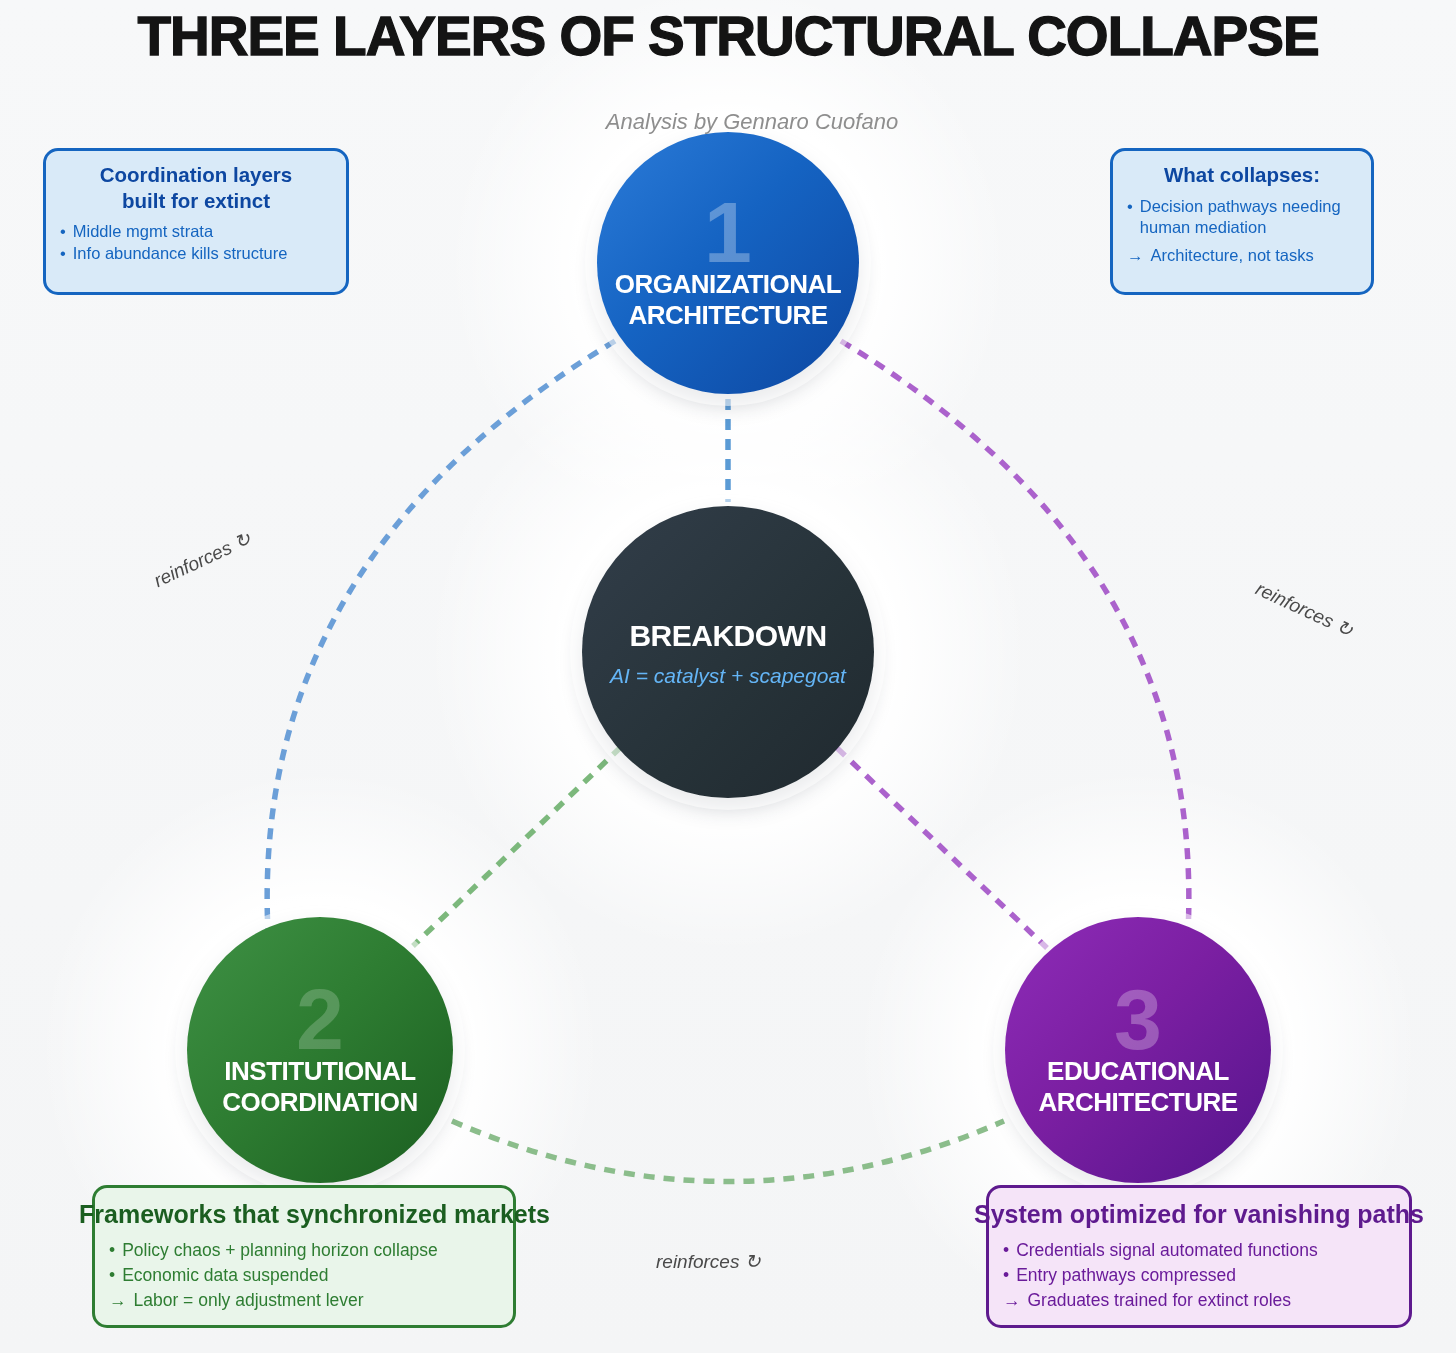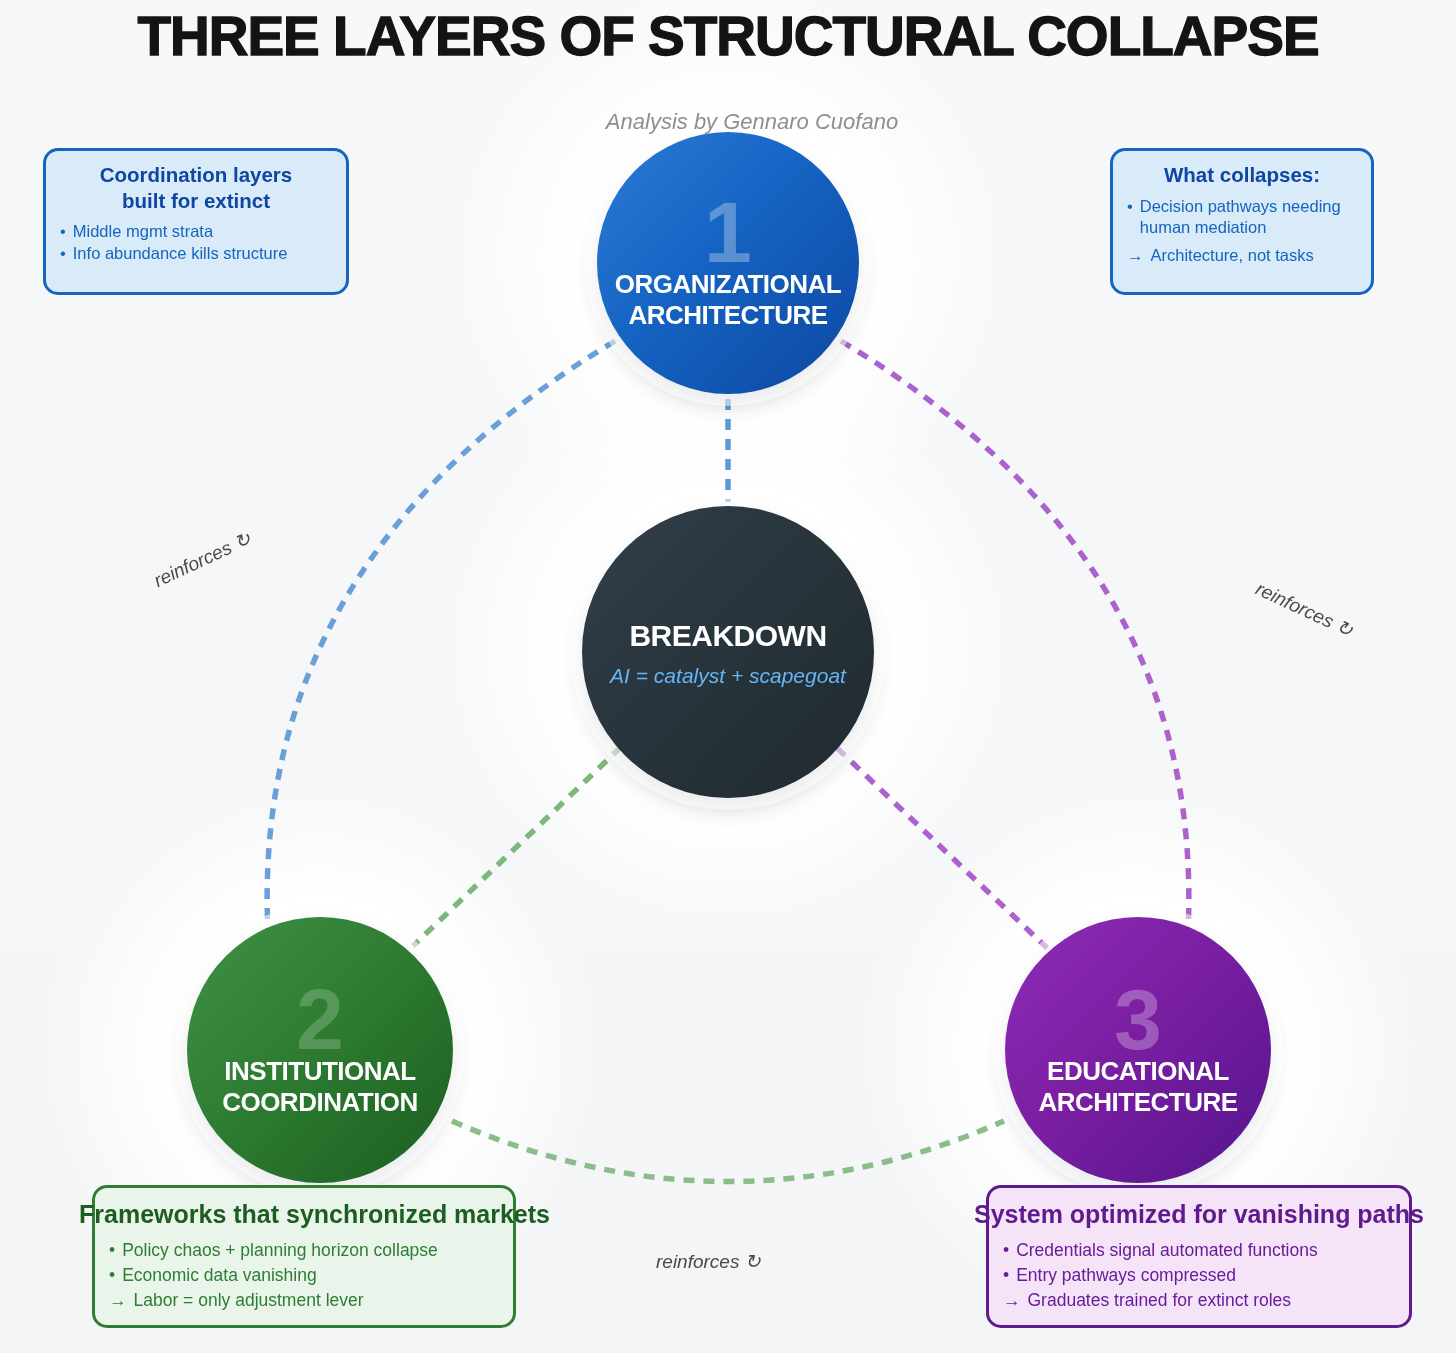--- a/index.html
+++ b/index.html
@@ -156,21 +156,21 @@
 
   <div class="callout co-green co-bl">
     <div class="c-title">Frameworks that synchronized markets</div>
     <div class="bullets">
       <div class="bullet">
         <span class="marker">•</span>
         <span>Policy chaos + planning horizon collapse</span>
       </div>
       <div class="bullet">
         <span class="marker">•</span>
-        <span>Economic data vanishing</span>
+        <span>Economic data suspended</span>
       </div>
       <div class="bullet">
         <span class="marker">→</span>
         <span>Labor = only adjustment lever</span>
       </div>
     </div>
   </div>
 
   <div class="callout co-purple co-br">
     <div class="c-title">System optimized for vanishing paths</div>

